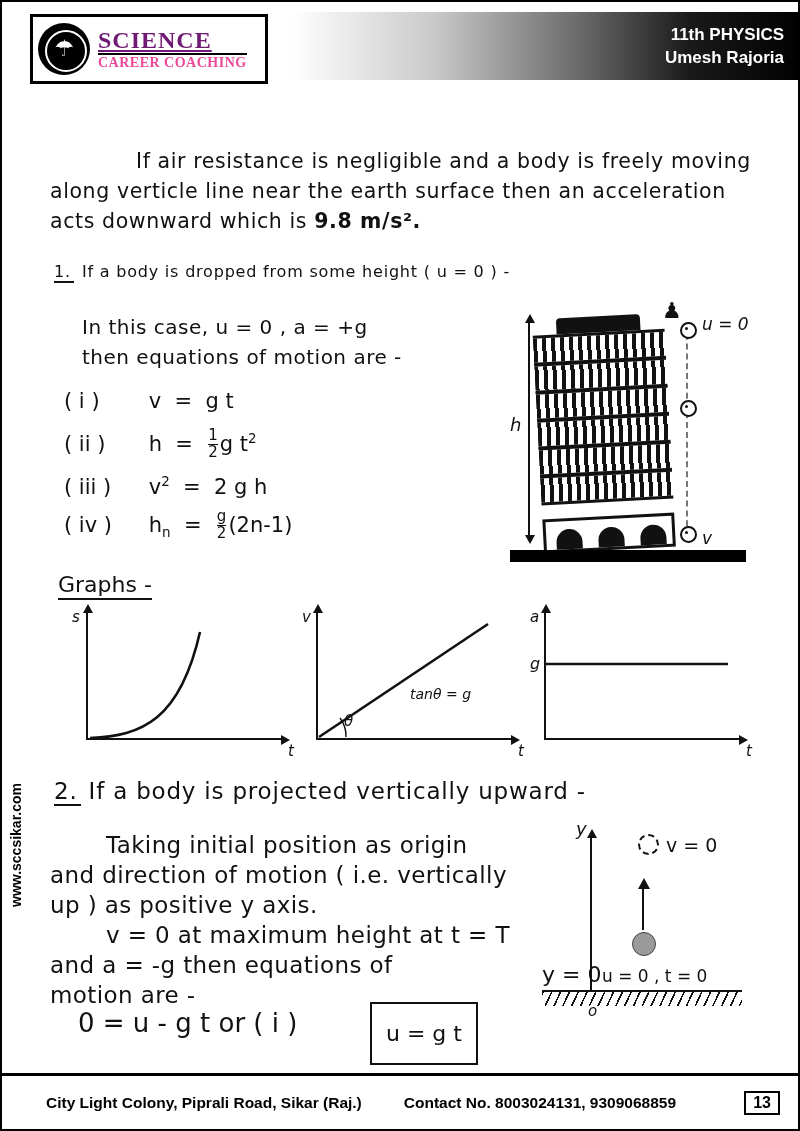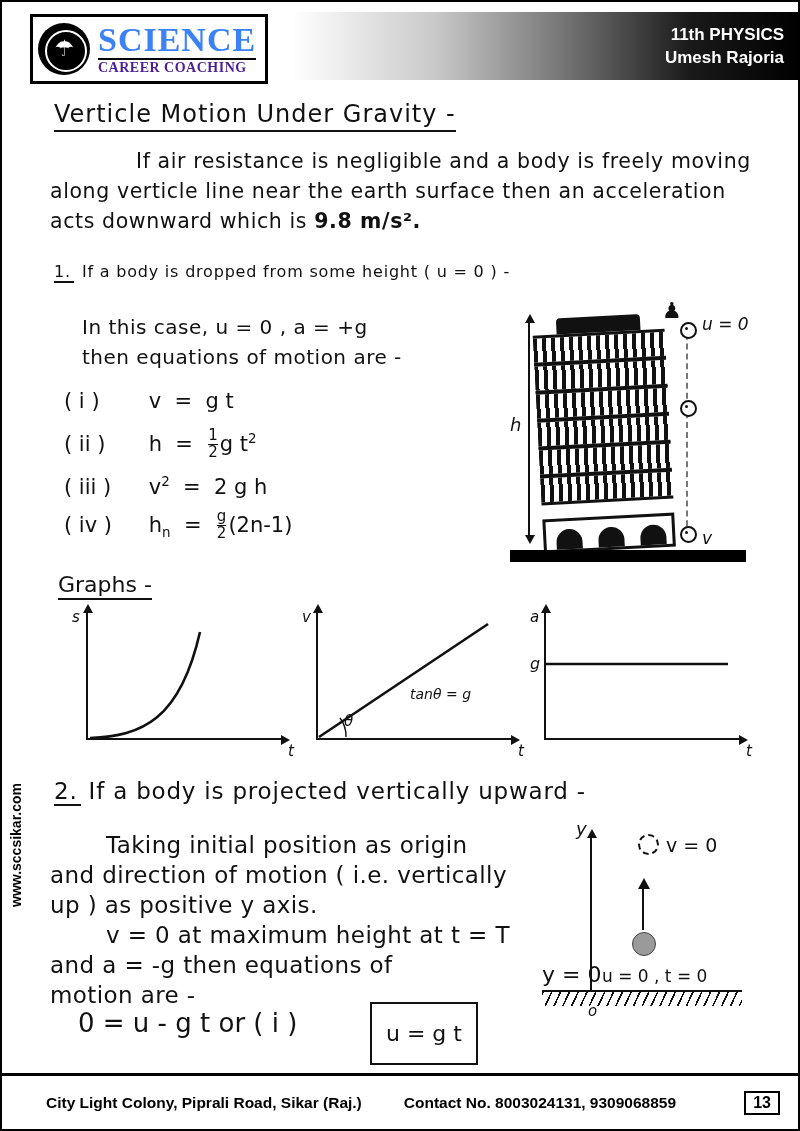--- a/index.html
+++ b/index.html
@@ -65,33 +65,34 @@
     font-size: 22px;
     line-height: 1;
   }
   .logo-text {
     margin-left: 8px;
     line-height: 1;
   }
   .logo-title {
     font-family: "Liberation Serif", serif;
     font-weight: bold;
-    font-size: 34px;
+    font-size: 24px;
     letter-spacing: 1px;
-    color: #3b82f6;
+    color: #701a75;
+    text-decoration: underline;
   }
   .logo-sub {
     font-family: "Liberation Serif", serif;
     font-weight: bold;
     font-size: 14px;
     letter-spacing: 0.5px;
     border-top: 2px solid #000;
     padding-top: 1px;
     margin-top: 1px;
-    color: #4c1d95;
+    color: #ec4899;
   }
   .header-gradient {
     position: absolute;
     left: 290px; top: 10px;
     width: 510px; height: 68px;
     background: linear-gradient(to right, #ffffff 0%, #c9c9c9 28%, #6f6f6f 55%, #1a1a1a 78%, #000000 100%);
   }
   .header-right {
     position: absolute;
     right: 18px; top: 22px;
@@ -465,21 +466,20 @@
     <div class="header-right">
       <div class="cls">11th PHYSICS</div>
       <div class="auth">Umesh Rajoria</div>
     </div>
   </div>
 
   <div class="side-url">www.sccsikar.com</div>
 
   <div class="content hand">
 
-    <div class="h-title">Verticle  Motion  Under  Gravity -</div>
 
     <div class="para1">
       <span class="indent"></span><span>If  air  resistance  is  negligible  and  a  body  is  freely  moving  along  verticle  line  near  the  earth surface  then  an  acceleration  acts  downward  which  is</span>
       <span class="bold-val">9.8 m/s².</span>
     </div>
 
     <div class="q1">
       <span class="num">1.</span><span>If a body is dropped from some height ( u = 0 ) -</span>
     </div>
 

